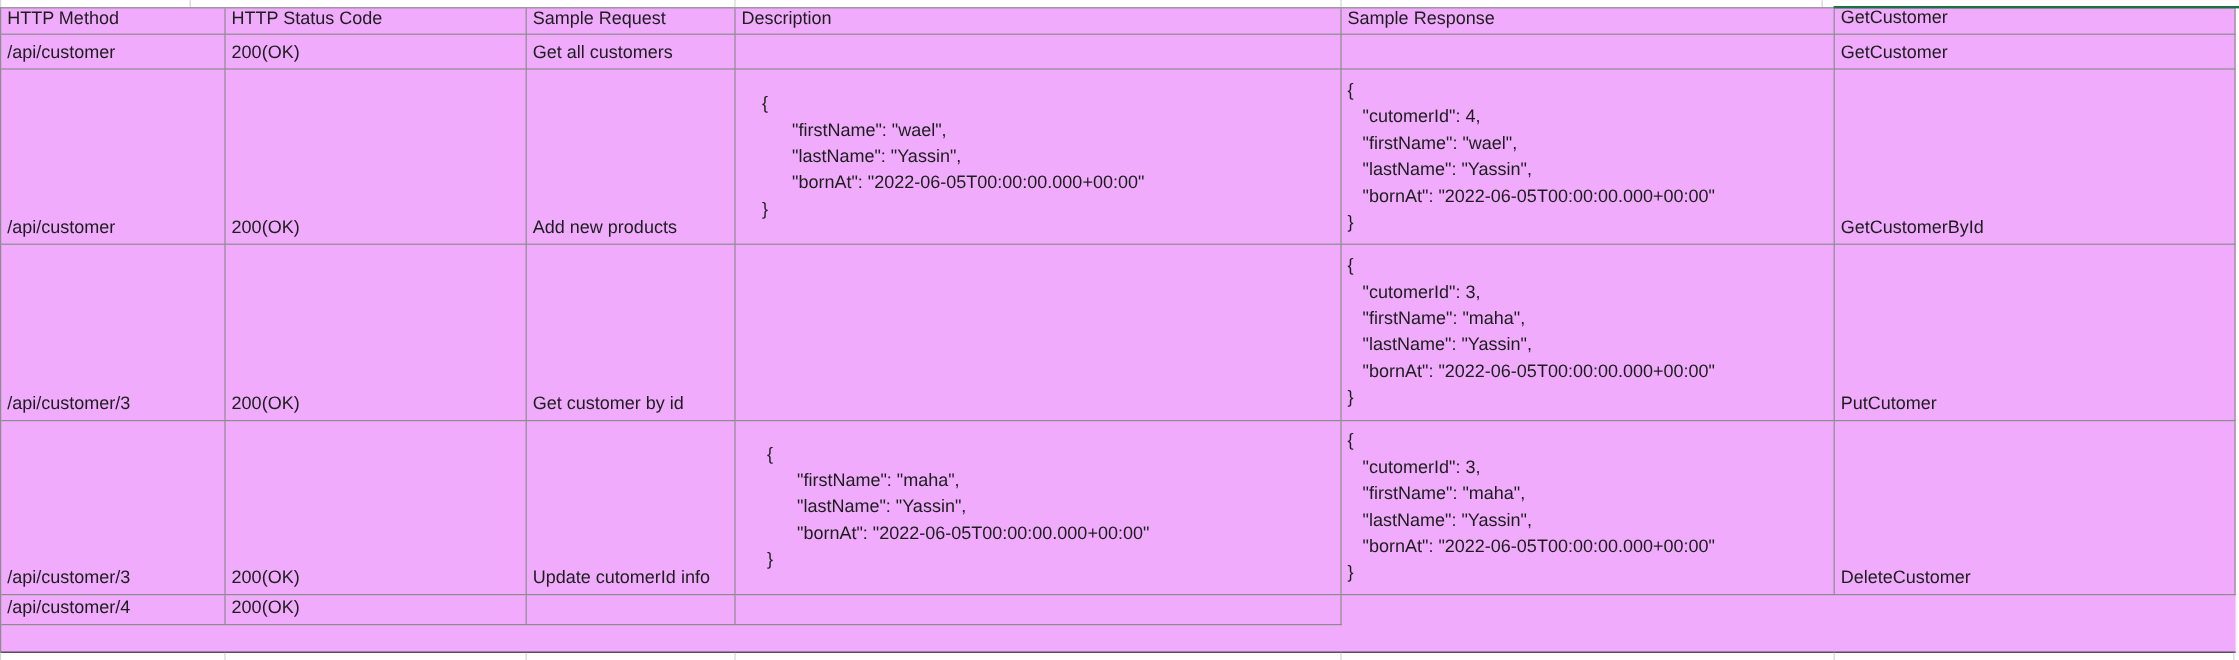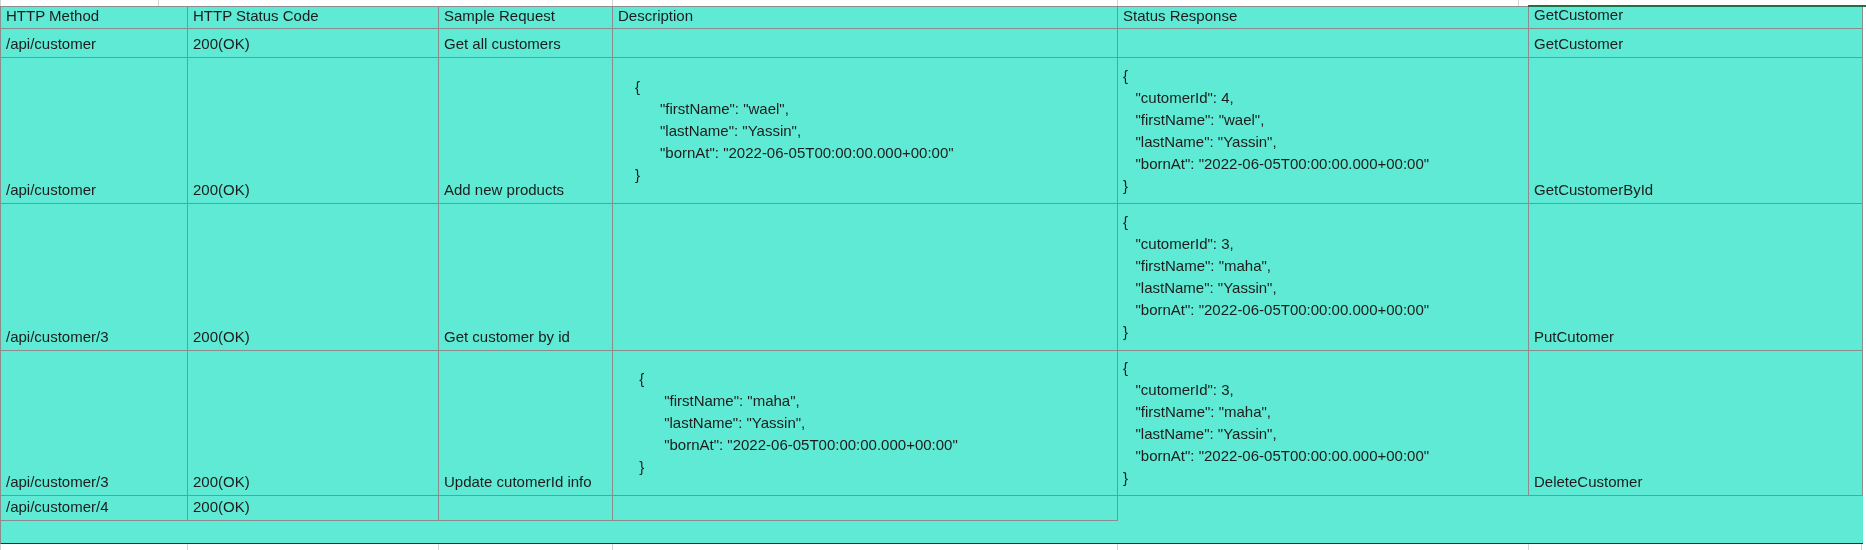--- a/index.html
+++ b/index.html
@@ -12,21 +12,21 @@
   .topstrip{top:0;height:6px;}
   .bottomstrip{top:544px;height:6px;}
   .grid{
     position:absolute;top:6px;left:0;
     display:grid;
     grid-template-columns:187px 251px 174px 505px 411px 334px;
     grid-template-rows:22px 29px 146px 147px 145px 25px 22px;
     border-top:1px solid #8c8c8c;
     border-left:1px solid #8c8c8c;
     border-bottom:2px solid #2b2b2b;
-    background:#5eead4;
+    background:#f0abfc;
   }
   .c{
     box-sizing:border-box;
     border-right:1px solid #8c8c8c;
     border-bottom:1px solid #8c8c8c;
     overflow:hidden;
     font-size:15px;line-height:19px;
     display:flex;align-items:flex-end;
     padding:0 2px 4px 5px;
     white-space:nowrap;
@@ -55,21 +55,21 @@
     <span class="tick" style="left:1117px"></span>
     <span class="tick" style="left:1518px"></span>
   </div>
 
   <div class="grid">
 
     <div class="c hdr">HTTP Method</div>
     <div class="c hdr">HTTP Status Code</div>
     <div class="c hdr">Sample Request</div>
     <div class="c hdr">Description</div>
-    <div class="c hdr">Status Response</div>
+    <div class="c hdr">Sample Response</div>
 
     <div class="c">GetCustomer</div>
     <div class="c">/api/customer</div>
     <div class="c">200(OK)</div>
     <div class="c">Get all customers</div>
     <div class="c req"></div>
     <div class="c resp"></div>
 
     <div class="c">GetCustomer</div>
     <div class="c">/api/customer</div>

